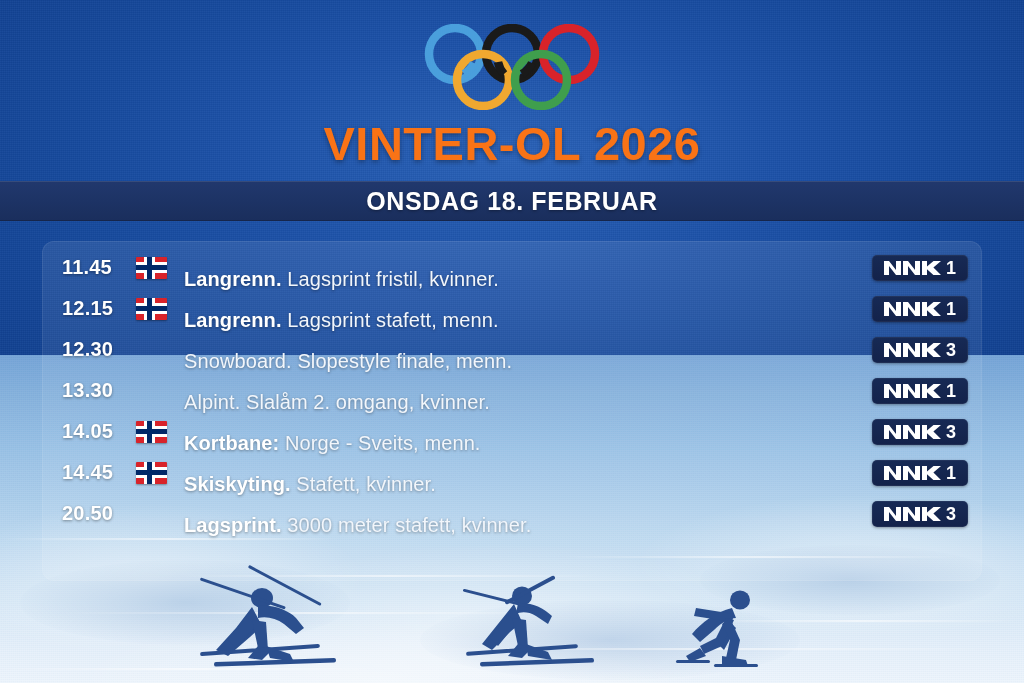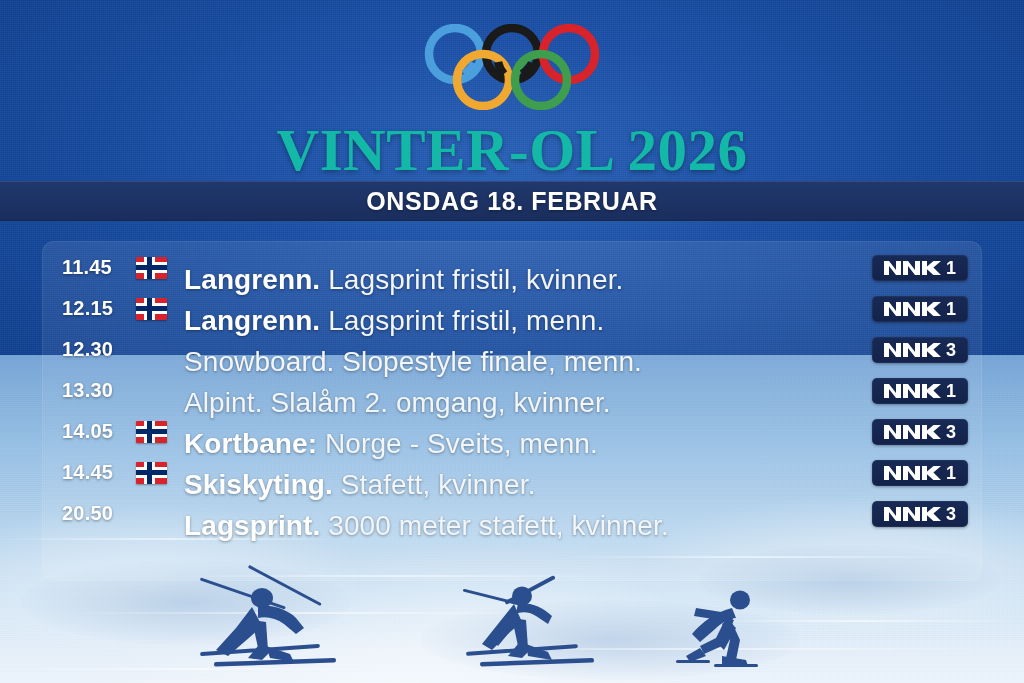--- a/index.html
+++ b/index.html
@@ -50,23 +50,22 @@
     position:absolute; left:0; top:355px; width:1024px; height:328px;
     background-image:
       repeating-linear-gradient(0deg, rgba(255,255,255,.05) 0 1px, rgba(150,185,220,.05) 1px 2px),
       repeating-linear-gradient(90deg, rgba(255,255,255,.04) 0 1px, rgba(150,185,220,.04) 1px 2px);
   }
 
   
   .rings { position:absolute; left:50%; top:24px; transform:translateX(-50%); }
   .title {
     position:absolute; left:0; top:116px; width:1024px; text-align:center;
-    color:#14b8a6; font-size:59px; font-weight:bold; letter-spacing:.5px;
+    color:#f97316; font-size:47px; font-weight:bold; letter-spacing:.5px;
     text-shadow:0 2px 5px rgba(0,0,0,.32);
-    font-family:Liberation Serif, serif;
   }
   .date-band {
     position:absolute; left:0; top:181px; width:1024px; height:40px;
     background:linear-gradient(180deg,#21386d 0%,#1d3365 50%,#1a2e5c 100%);
     box-shadow:0 1px 0 rgba(255,255,255,.10) inset, 0 -1px 0 rgba(0,0,0,.18) inset;
     display:flex; align-items:center; justify-content:center;
   }
   .date-band-text {
     color:#fff; font-size:25px; font-weight:bold; letter-spacing:.6px;
     text-shadow:0 1px 3px rgba(0,0,0,.35);
@@ -98,21 +97,21 @@
   .flag .wv { position:absolute; background:#fff; }
   .flag .wh { position:absolute; background:#fff; }
   .flag .bv { position:absolute; background:#002868; }
   .flag .bh { position:absolute; background:#002868; }
   .flag .wv { left:8px;  top:0; width:11px; height:100%; }
   .flag .wh { left:0; top:5.5px; width:100%; height:11px; }
   .flag .bv { left:11px; top:0; width:5px; height:100%; }
   .flag .bh { left:0; top:8.5px; width:100%; height:5px; }
 
   .desc {
-    flex:1 1 auto; color:#f2f6fb; font-size:28px; letter-spacing:.1px;
+    flex:1 1 auto; color:#f2f6fb; font-size:20px; letter-spacing:.1px;
     text-shadow:0 1px 3px rgba(0,0,0,.38); white-space:nowrap;margin-top:24px;
   }
   .desc b { color:#fff; font-weight:bold; }
 
   .chancell { width:110px; flex:0 0 110px; display:flex; justify-content:flex-end; }
   .nrk {
     height:26px; min-width:96px; padding:0 9px; border-radius:5px;
     background:linear-gradient(180deg,#172a55 0%,#13224a 100%);
     display:flex; align-items:center; justify-content:center; gap:3px;
     box-shadow:0 1px 3px rgba(0,0,0,.35), 0 0 0 1px rgba(255,255,255,.05) inset;
@@ -200,21 +199,21 @@
       <div class="row">
         <div class="time">12.15</div>
         <div class="flagcell">
           <div class="flag">
             <div class="wv"></div>
             <div class="wh"></div>
             <div class="bv"></div>
             <div class="bh"></div>
           </div>
         </div>
-        <div class="desc"><b>Langrenn.</b><span> Lagsprint fristil, menn.</span></div>
+        <div class="desc"><b>Langrenn.</b><span> Lagsprint stafett, menn.</span></div>
         <div class="chancell">
           <div class="nrk">
             <svg class="nrk-mark" width="58" height="16" viewBox="0 0 58 16" aria-hidden="true" fill="#ffffff">
               <path d="M0 1 h5 l7 9 V1 h5 v14 h-5 l-7 -9 V15 H0 Z"></path>
               <path d="M19 1 h5 l7 9 V1 h5 v14 h-5 l-7 -9 V15 h-5 Z"></path>
               <path d="M38 1 h5 v5.4 L49.5 1 H57 l-7.6 6.6 L57 15 h-7.6 L43 9.2 V15 h-5 Z"></path>
             </svg>
             <span class="nrk-num">1</span>
           </div>
         </div>

